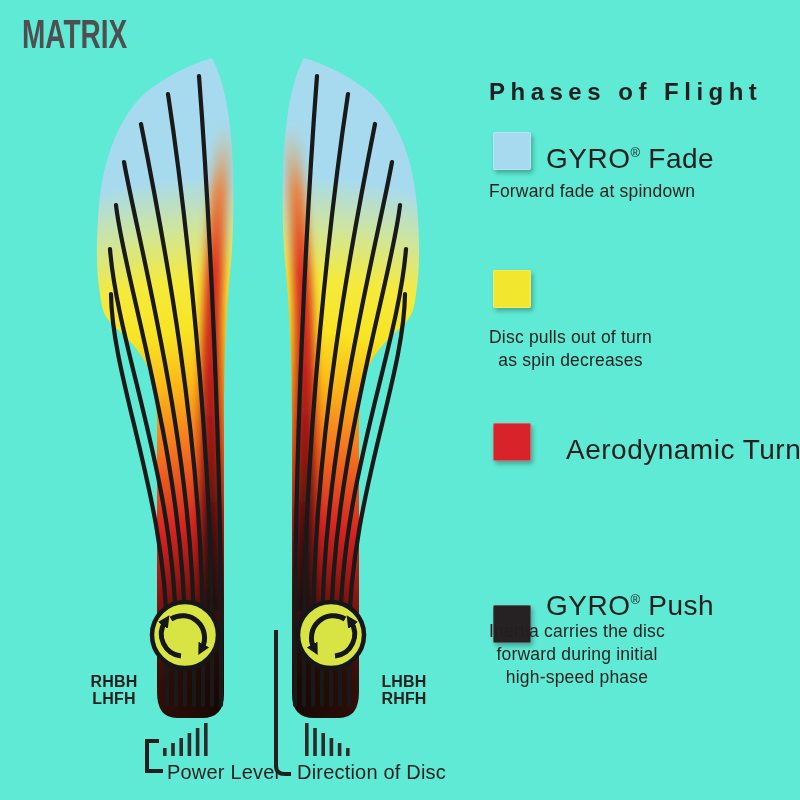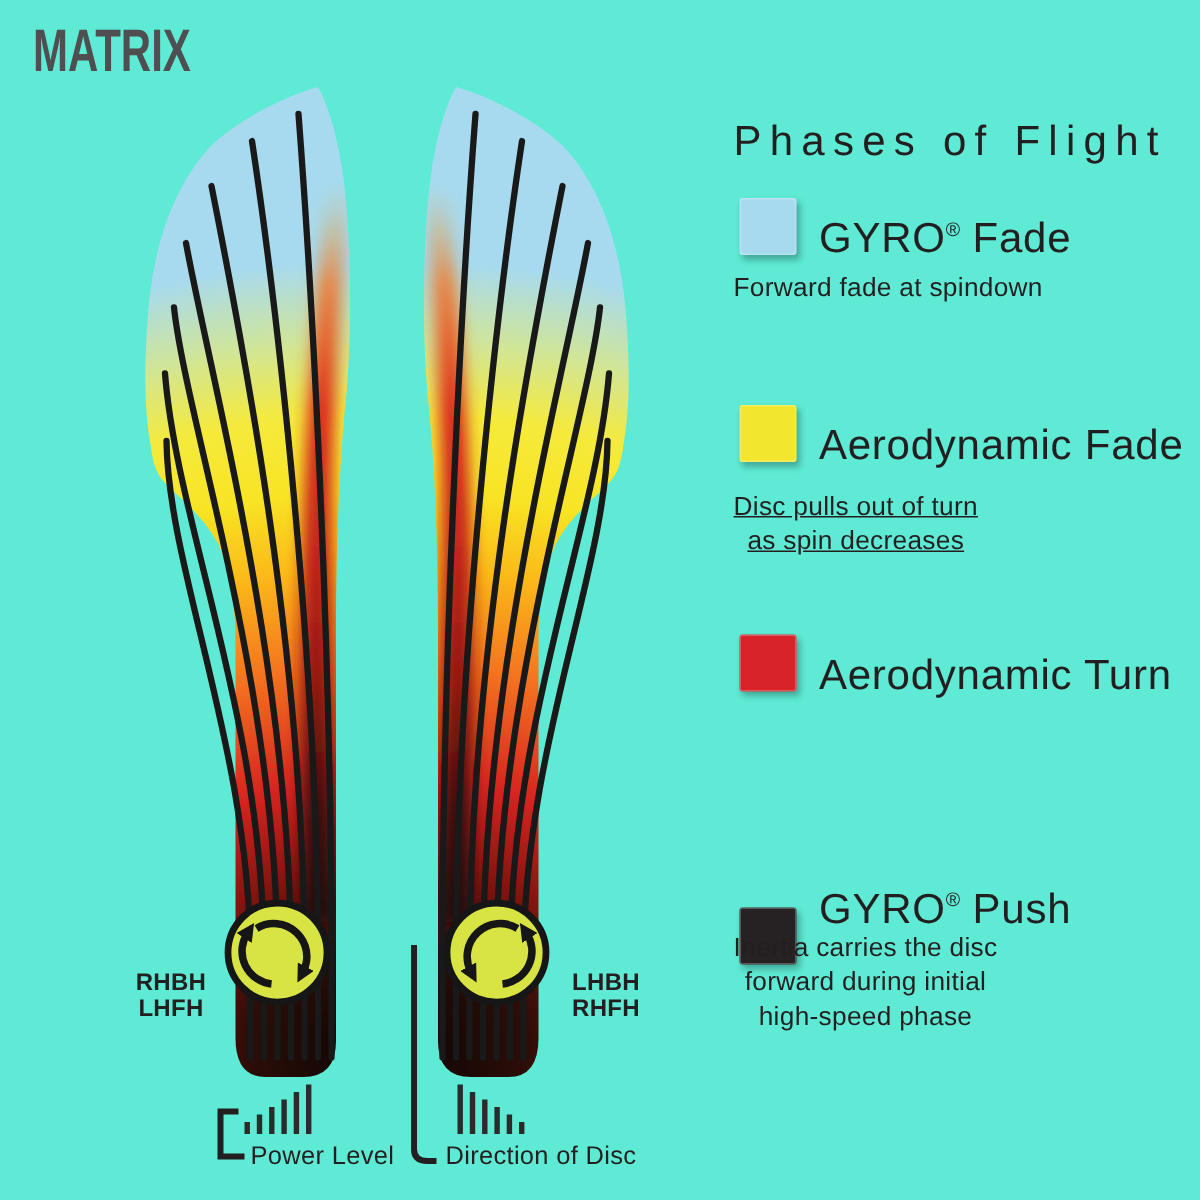--- a/index.html
+++ b/index.html
@@ -3,23 +3,23 @@
 <meta charset="utf-8">
 <style>
   html,body{margin:0;padding:0;background:#ffffff;}
   .stage{position:relative;width:800px;height:800px;background:#5eead4;overflow:hidden;
          font-family:"Liberation Sans",sans-serif;color:#231f20;padding-left:43px;}
   .art{position:absolute;left:0;top:0;}
   .abs{position:absolute;}
   .matrix-title{left:22px;top:12px;font-size:40px;font-weight:bold;color:#4f4f52;
     transform:scaleX(0.70);transform-origin:left top;letter-spacing:0px;white-space:nowrap;}
   .spin-label{width:58px;text-align:center;font-size:16px;line-height:17px;font-weight:600;
-    white-space:pre-line;letter-spacing:0.2px;}
-  .axis-label{font-size:17px;letter-spacing:0.2px;white-space:nowrap;}
-  .legend-heading{left:489px;top:78px;font-size:28px;font-weight:normal;letter-spacing:5.5px;white-space:nowrap;}
+    white-space:pre-line;letter-spacing:0.2px;margin-top:26px;}
+  .axis-label{font-size:20px;letter-spacing:0.2px;white-space:nowrap;}
+  .legend-heading{left:489px;top:78px;font-size:24px;font-weight:bold;letter-spacing:5.5px;white-space:nowrap;}
   .legend-square{width:38px;height:38px;left:493px;border-radius:2px;
     box-shadow:2px 3px 4px rgba(0,0,0,0.28), inset 0 0 0 1px rgba(255,255,255,0.25);}
   .legend-title{left:546px;font-size:28px;line-height:54px;letter-spacing:0.5px;white-space:nowrap;}
   .legend-title .reg{font-size:13px;position:relative;top:-11px;letter-spacing:0;}
   .legend-desc{left:489px;font-size:17.5px;line-height:23px;white-space:pre-line;letter-spacing:0.2px;text-align:center;}
 </style>
 </head>
 <body>
 
 <div class="stage">
@@ -140,26 +140,25 @@
   <div class="abs axis-label" style="left:167px;top:761px;">Power Level</div>
   <div class="abs axis-label" style="left:297px;top:761px;">Direction of Disc</div>
 
   <div class="abs legend-heading">Phases of Flight</div>
 
   <div class="abs legend-square" style="top: 132px; background: rgb(167, 218, 239);"></div>
   <div class="abs legend-title" style="top:132px;"><span>GYRO</span><span class="reg">®</span><span> Fade</span></div>
   <div class="abs legend-desc" style="top:180px;">Forward fade at spindown</div>
 
   <div class="abs legend-square" style="top: 270px; background: rgb(242, 231, 44);"></div>
-  <div class="abs legend-title" style="top:270px;"><span>Aerodynamic Fade</span><span class="reg"></span><span></span></div>
-  <div class="abs legend-desc" style="top:326px;text-decoration:underline;">Disc pulls out of turn
+  <div class="abs legend-desc" style="top:326px;">Disc pulls out of turn
 as spin decreases</div>
 
   <div class="abs legend-square" style="top: 423px; background: rgb(216, 35, 42);"></div>
-  <div class="abs legend-title" style="top:423px;"><span>Aerodynamic Turn</span><span class="reg"></span><span></span></div>
+  <div class="abs legend-title" style="top:423px;margin-left:20px;"><span>Aerodynamic Turn</span><span class="reg"></span><span></span></div>
 
   <div class="abs legend-square" style="top: 605px; background: rgb(38, 33, 34);"></div>
   <div class="abs legend-title" style="top:579px;"><span>GYRO</span><span class="reg">®</span><span> Push</span></div>
   <div class="abs legend-desc" style="top:620px;">Inertia carries the disc
 forward during initial
 high-speed phase</div>
 
 </div>
 
 </body></html>

